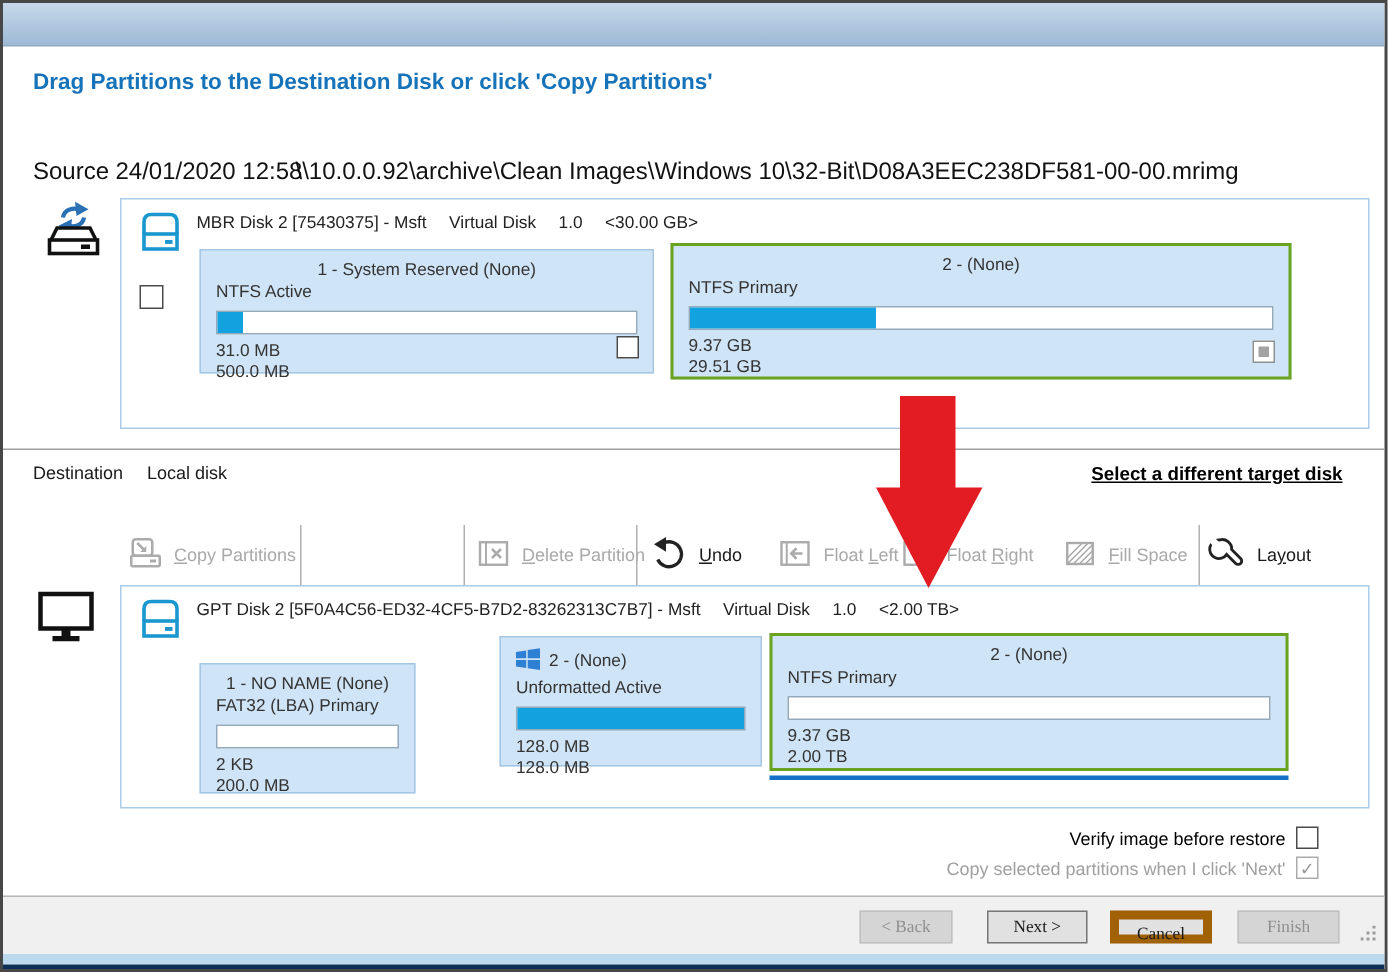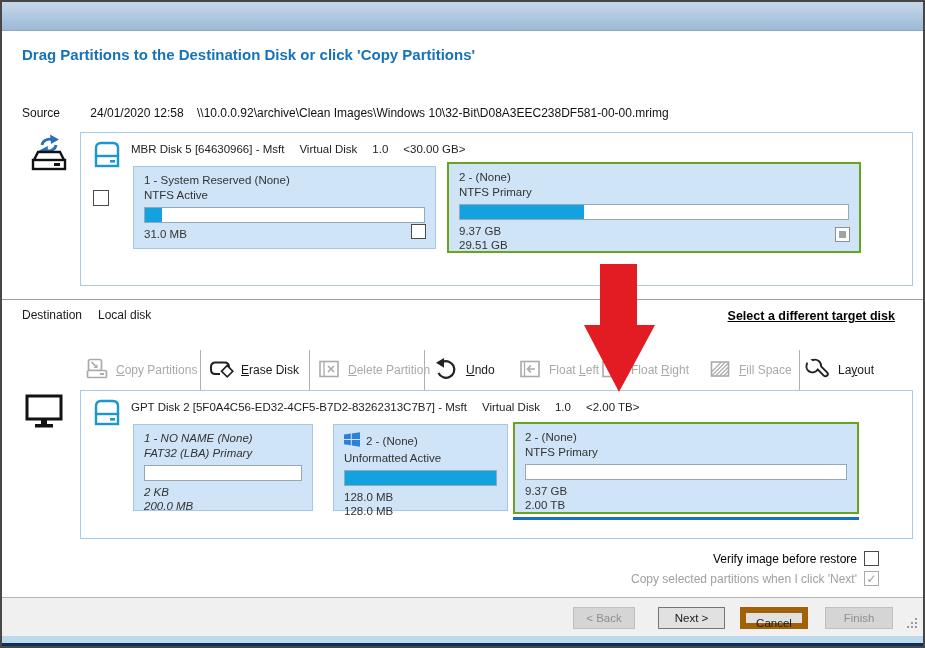--- a/index.html
+++ b/index.html
@@ -3,44 +3,44 @@
 <meta charset="utf-8">
 <style>
   * { margin:0; padding:0; box-sizing:border-box; }
   body { background:#e8e8e8; font-family:"Liberation Sans","DejaVu Sans",sans-serif; }
   .window { position:relative; width:925px; height:648px; background:#fff;
             border:2px solid #474747; overflow:hidden; color:#1a1a1a; }
   .titlebar { position:absolute; top:0; left:0; right:0; height:29px;
               background:linear-gradient(#c6d9ea,#9db9d6); border-bottom:1px solid #8fa9c2; }
   .page-title { position:absolute; left:20px; top:44px; font-size:15px; font-weight:bold; color:#1673b9; }
 
-  .source-line { position:absolute; left:20px; top:104px; font-size:12px; color:#111; display:flex; white-space:nowrap; }
+  .source-line { position:absolute; left:20px; top:104px; font-size:16px; color:#111; display:flex; white-space:nowrap; }
   .src-label { width:55px; }
   .src-time  { width:120px;text-align:center; }
 
   .side-icon { position:absolute; }
   #restore-icon { left:26px; top:130px; }
   #monitor-icon { left:22px; top:391px; }
 
   .panel { position:absolute; left:78px; width:833px; background:#fff; border:1px solid #a9cbe8; }
   #source-panel { top:130px; height:154px; }
   #dest-panel   { top:388px; height:149px; }
   .disk-icon { position:absolute; left:11px; top:6px; }
   .disk-title { position:absolute; left:50px; top:10px; font-size:11.5px; color:#222;
                 display:flex; gap:15px; white-space:nowrap; }
 
   .part { position:absolute; background:#cfe4f6; border:1px solid #a5c7e3;
           font-size:11.5px; color:#333; padding:7px 10px; }
   .part.selected { border:2px solid #69a31f; }
   #sp1 { left:52px;  top:33px; width:303px; height:83px; }
   #sp2 { left:366px; top:29px; width:414px; height:91px; }
-  #dp1 { left:52px;  top:33px; width:180px; height:87px;font-style:italic; }
+  #dp1 { left:52px;  top:51px; width:144px; height:87px; }
   #dp2 { left:252px; top:33px; width:175px; height:87px; }
   #dp3 { left:432px; top:31px; width:346px; height:92px; }
-  .row1 { white-space:nowrap; overflow:hidden; }
+  .row1 { white-space:nowrap; overflow:hidden;text-align:center; }
   .row1.with-logo { display:flex; align-items:center; gap:6px; }
   .fs { margin-top:3px; white-space:nowrap; }
   .bar { margin-top:6px; height:16px; background:#fff; border:1px solid #94a9bc; }
   .bar-fill { height:100%; background:#12a2df; }
   .sizes { margin-top:5px; line-height:13.5px; white-space:nowrap; }
 
   .checkbox { width:15px; height:15px; background:#fff; border:1px solid #4a4a4a; }
   .part .checkbox { position:absolute; right:9px; bottom:9px; }
   .checkbox.mixed { border-color:#8f8f8f; display:flex; align-items:center; justify-content:center; }
   .checkbox.mixed::after { content:""; width:7px; height:7px; background:#a3a3a3; }
@@ -59,21 +59,21 @@
           font-size:12px; color:#1a1a1a; cursor:pointer; white-space:nowrap; }
   .tbtn.disabled { color:#a9a9a9; cursor:default; }
   .toolbar-sep { position:absolute; top:348px; height:40px; width:1px; background:#b0b0b0; }
 
   .drop-line { position:absolute; left:432px; top:126px; width:346px; height:3px; background:#1570c8; }
 
   .opt-row { position:absolute; right:44px; font-size:12px; display:flex; align-items:center; gap:7px; }
   #verify-row { top:549px; color:#000; }
   #copynext-row { top:569px; color:#a0a0a0; }
 
-  .footer { position:absolute; left:0; right:0; top:595px; height:39px; background:#f0f0f0; border-top:1px solid #b5b5b5; }
+  .footer { position:absolute; left:0; right:0; top:595px; height:39px; background:#f0f0f0; border-top:1px solid #b5b5b5;font-family:Liberation Serif, serif; }
   .btn { position:absolute; top:9px; height:22px; font-size:11.5px; text-align:center;
          padding-top:4px; background:#e1e1e1; border:1px solid #767676; cursor:pointer; }
   .btn.disabled { background:#d5d5d5; color:#8f8f8f; border-color:#c0c0c0; cursor:default; }
   #btn-back   { left:571px; width:62px; }
   #btn-next   { left:656px; width:67px; }
   #btn-cancel { left:738px; width:68px; border:6px solid #a16207; }
   #btn-finish { left:823px; width:68px; }
   .grip { position:absolute; right:5px; bottom:3px; }
 
   .strip-blue { position:absolute; left:0; right:0; top:634px; height:7px; background:#bdd9ee; }
@@ -110,35 +110,36 @@
 
   <div class="panel" id="source-panel">
     <div class="disk-icon">
       <svg width="30" height="32" viewBox="0 0 30 32">
         <path d="M4 17 V9 Q4 4 9 4 H21 Q26 4 26 9 V17" fill="none" stroke="#1b97cf" stroke-width="2.4"></path>
         <rect x="4" y="17" width="22" height="10" fill="none" stroke="#1b97cf" stroke-width="2.4"></rect>
         <rect x="18" y="21" width="5" height="2.6" fill="#1b97cf"></rect>
       </svg>
     </div>
     <div class="disk-title">
-      <span>MBR Disk 5 [64630966] - Msft</span>
+      <span>MBR Disk 2 [75430375] - Msft</span>
       <span>Virtual Disk</span>
       <span>1.0</span>
       <span>&lt;30.00 GB&gt;</span>
     </div>
     <div class="checkbox disk-checkbox"></div>
 
     <div class="part" id="sp1">
       <div class="row1">1 - System Reserved (None)</div>
       <div class="fs">NTFS Active</div>
       <div class="bar">
         <div class="bar-fill" style="width: 6%;"></div>
       </div>
       <div class="sizes">
         <div>31.0 MB</div>
+        <div>500.0 MB</div>
       </div>
       <div class="checkbox"></div>
     </div>
 
     <div class="part selected" id="sp2">
       <div class="row1">2 - (None)</div>
       <div class="fs">NTFS Primary</div>
       <div class="bar">
         <div class="bar-fill" style="width: 32%;"></div>
       </div>
@@ -165,29 +166,20 @@
         <line x1="6.5" y1="4" x2="11" y2="8.5" stroke="#ababab" stroke-width="1.7"></line>
         <polygon points="12.5,10 12.5,6 8.5,10" fill="#ababab"></polygon>
         <rect x="2.5" y="12.5" width="19" height="7" rx="1" fill="#fff" stroke="#ababab" stroke-width="1.7"></rect>
         <rect x="15" y="15" width="4" height="2" fill="#ababab"></rect>
       </svg>
     </span>
     <span><span></span><u>C</u><span>opy Partitions</span></span>
   </div>
   <div class="toolbar-sep" style="left:198px"></div>
 
-  <div class="tbtn" style="left:206px">
-    <span>
-      <svg width="26" height="22" viewBox="0 0 26 22">
-        <path d="M21 10 V9 Q21 4.5 16.5 4.5 H7.5 Q3 4.5 3 9 V11.5 Q3 16 7.5 16 H12" fill="none" stroke="#222" stroke-width="2"></path>
-        <rect x="15.2" y="9.2" width="8" height="8" transform="rotate(45 19.2 13.2)" fill="#fff" stroke="#222" stroke-width="1.7"></rect>
-      </svg>
-    </span>
-    <span><span></span><u>E</u><span>rase Disk</span></span>
-  </div>
   <div class="toolbar-sep" style="left:307px"></div>
 
   <div class="tbtn disabled" style="left:315px">
     <span>
       <svg width="24" height="22" viewBox="0 0 24 22">
         <rect x="3" y="3.5" width="18" height="15" fill="none" stroke="#ababab" stroke-width="1.6"></rect>
         <line x1="7" y1="3.5" x2="7" y2="18.5" stroke="#ababab" stroke-width="1.3"></line>
         <path d="M11 8 L17 14 M17 8 L11 14" stroke="#ababab" stroke-width="1.7"></path>
       </svg>
     </span>

